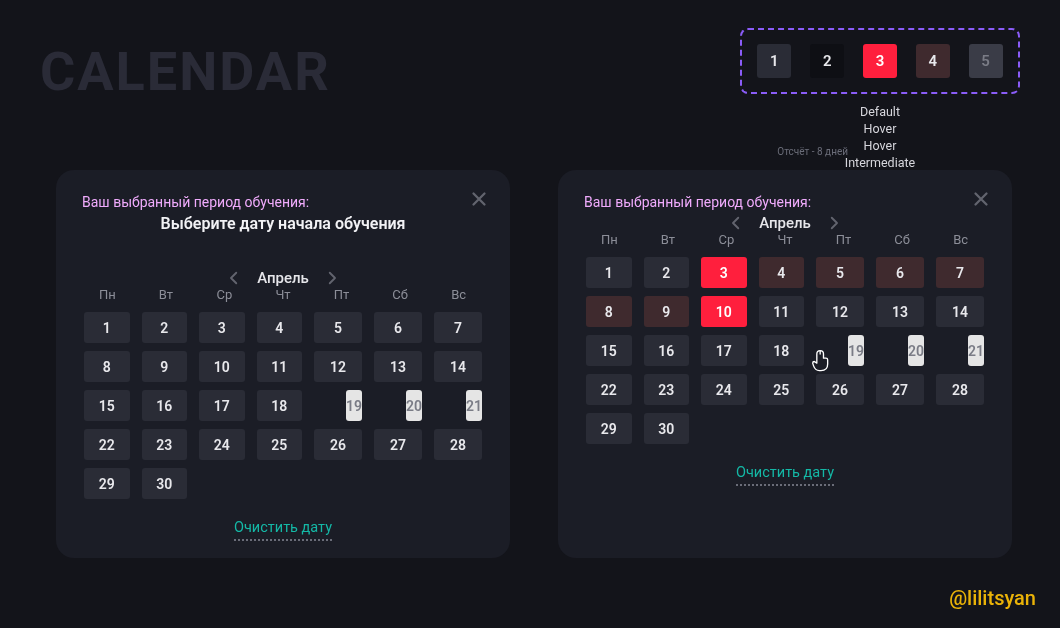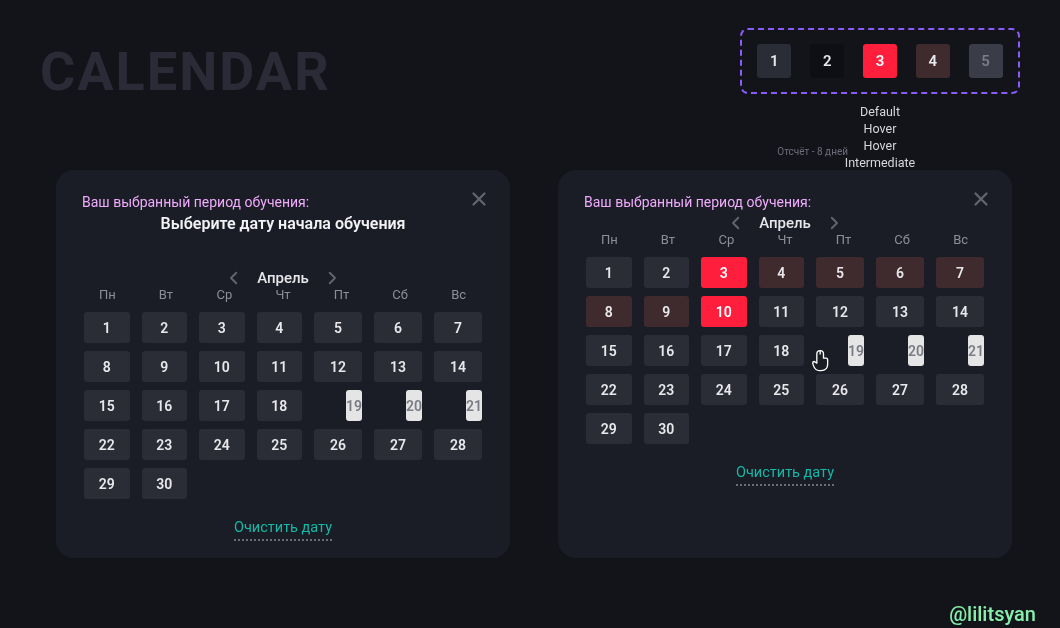--- a/index.html
+++ b/index.html
@@ -170,24 +170,24 @@
       position: absolute;
       top: 349px;
       left: 811px;
       width: 20px;
       height: 24px;
       z-index: 100;
       color: #fff;
     }
     .watermark {
       position: absolute;
-      bottom: 2px;
+      bottom: 18px;
       right: 24px;
       font-size: 20px;
-      color: #86efac;
+      color: #eab308;
       font-weight: 500;
     }
   </style>
 </head>
 <body>
 
 <div class="page-title">CALENDAR</div>
 
 <div class="legend">
   <div class="legend-box">

